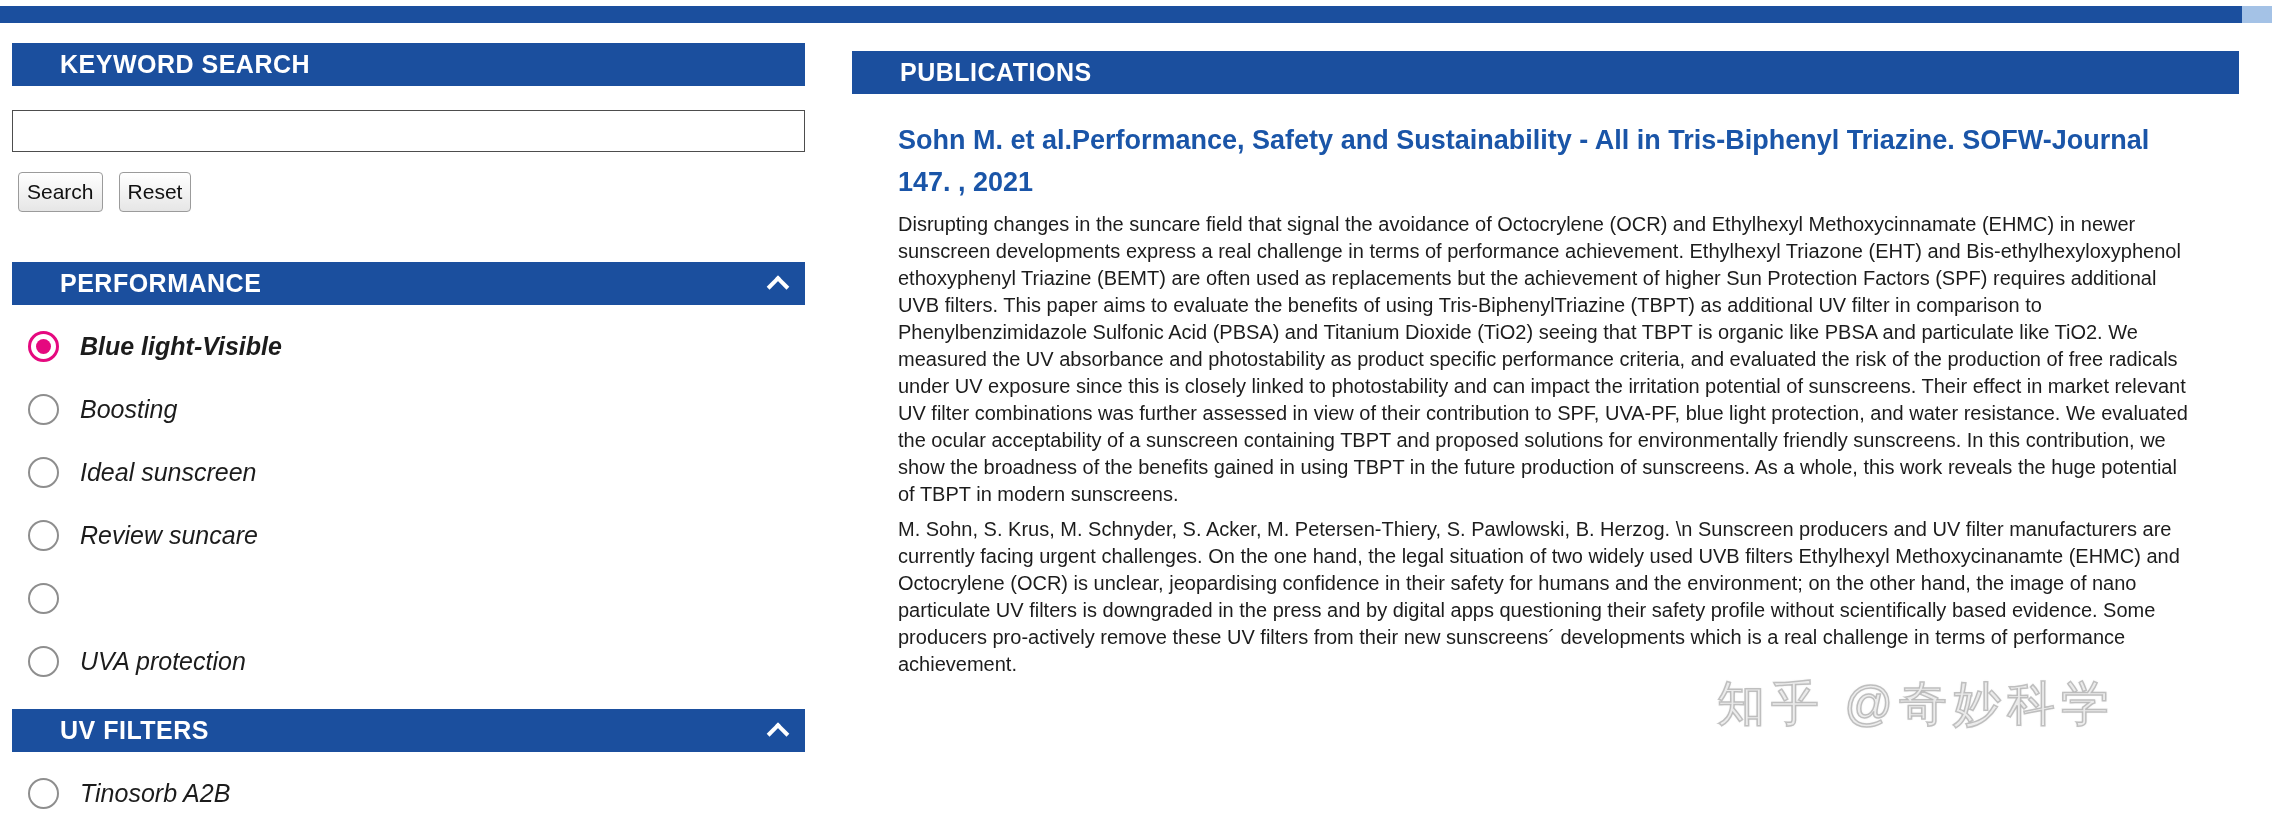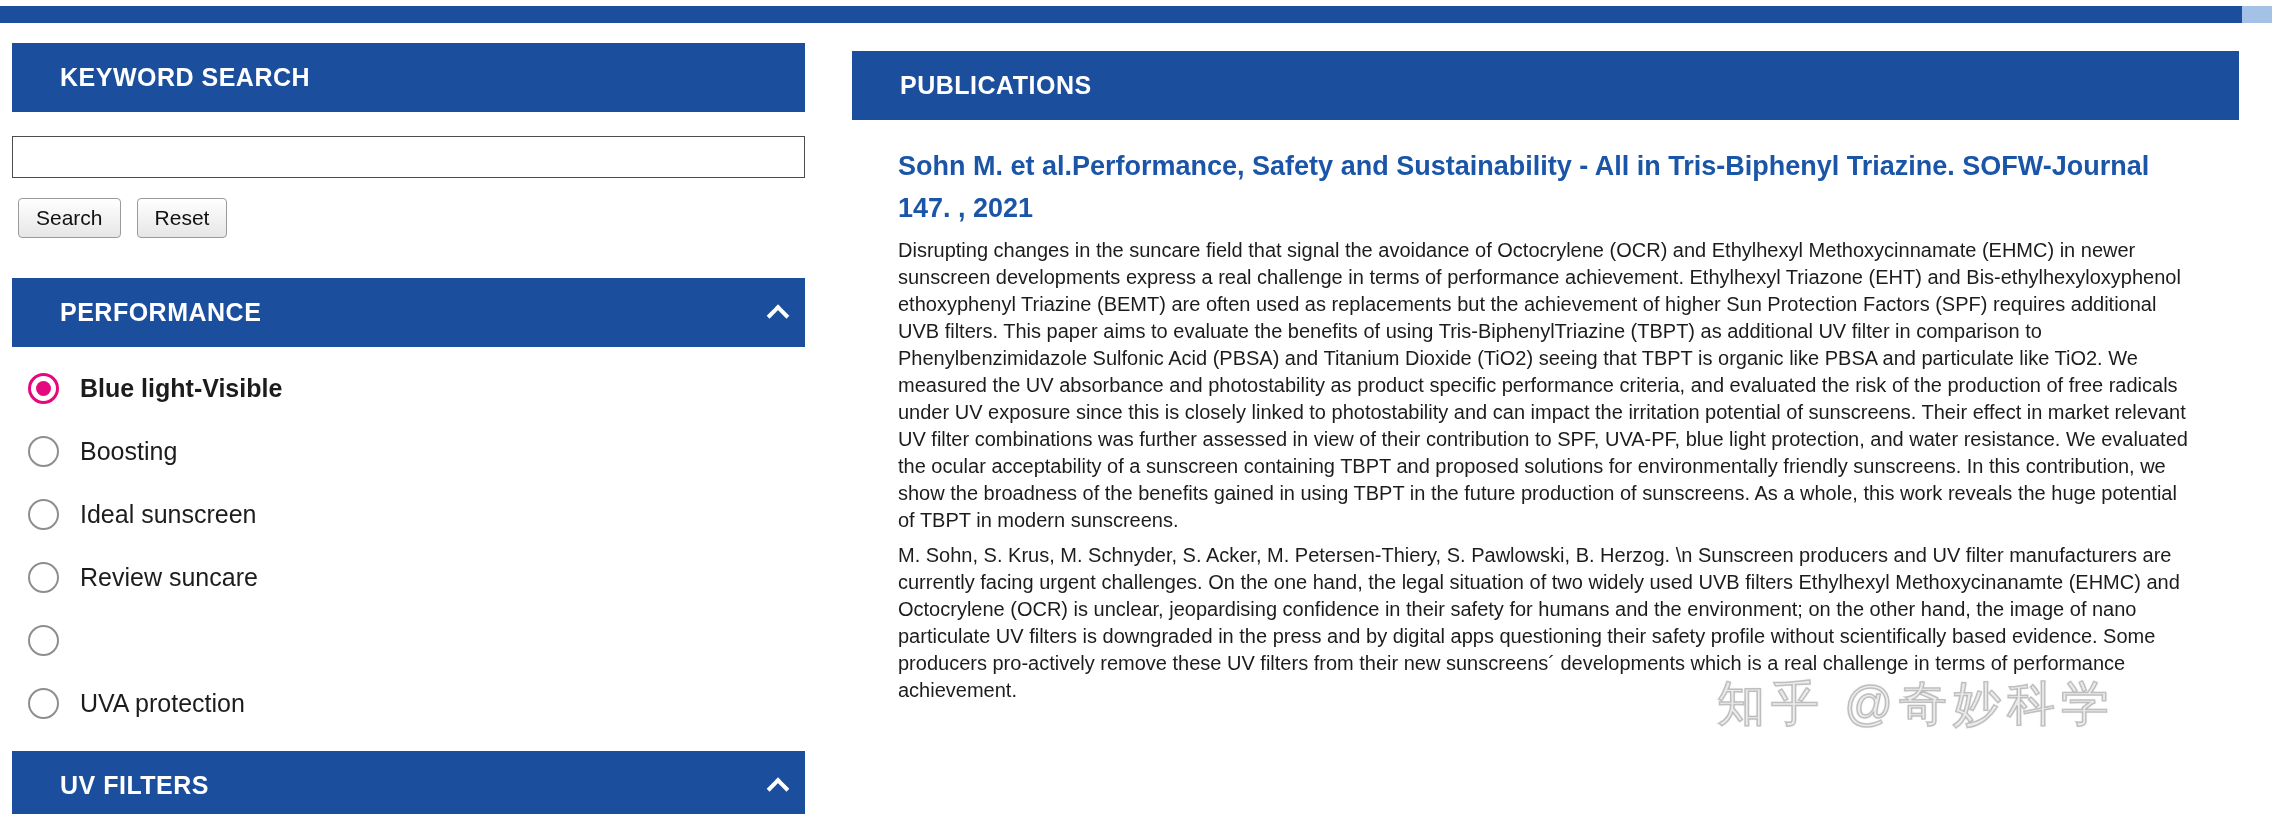--- a/index.html
+++ b/index.html
@@ -12,48 +12,48 @@
     color:#1c1c1c;
   }
 
   
   .top-bar { position:absolute; top:6px; left:0; width:2272px; height:17px; background:#1b4f9e; }
   .scroll-thumb { position:absolute; right:0; top:0; width:30px; height:17px; background:#a4c2e6; }
 
   
   .sidebar { position:absolute; left:12px; top:43px; width:793px; }
   .panel-header {
-    background:#1b4f9e; color:#fff; height:69px;
+    background:#1b4f9e; color:#fff; height:43px;
     display:flex; align-items:center;
     padding:0 19px 0 48px;
     font-size:25px; font-weight:bold; letter-spacing:0.5px;
   }
   .caret {
     width:16px; height:16px;
     border-top:4px solid #fff; border-right:4px solid #fff;
     transform:rotate(-45deg) translate(-2px,2px);
     margin-left:auto;
   }
   .search-block { margin-top:24px; }
   .search-input {
     width:793px; height:42px;
     border:1px solid #4d4d4d; background:#fff;
     font-size:22px; padding:0 12px;
     font-family:inherit;
   }
   .btn-row { margin:20px 0 0 6px; display:flex; gap:16px; }
   .btn {
     font-family:inherit; font-size:21px; color:#111;
-    padding:7px 17px;
+    padding:7px 8px;
     background:linear-gradient(#ffffff,#e6e6e6);
     border:1px solid #9b9b9b; border-radius:4px;
     cursor:pointer;
   }
-  .section-header { margin-top:40px; }
-  .radio-list { padding-top:10px; }
+  .section-header { margin-top:50px; }
+  .radio-list { padding-top:10px;font-style:italic; }
   .radio-row { display:flex; align-items:center; height:63px; padding-left:16px; cursor:pointer; }
   .radio {
     width:31px; height:31px; border-radius:50%;
     border:2px solid #8e8e8e; background:#fff;
     margin-right:21px; flex:none; position:relative;
   }
   .radio-row.selected .radio { border:3px solid #e5097f; }
   .radio-row.selected .radio::after {
     content:""; position:absolute; left:50%; top:50%;
     width:15px; height:15px; margin:-7.5px 0 0 -7.5px;

